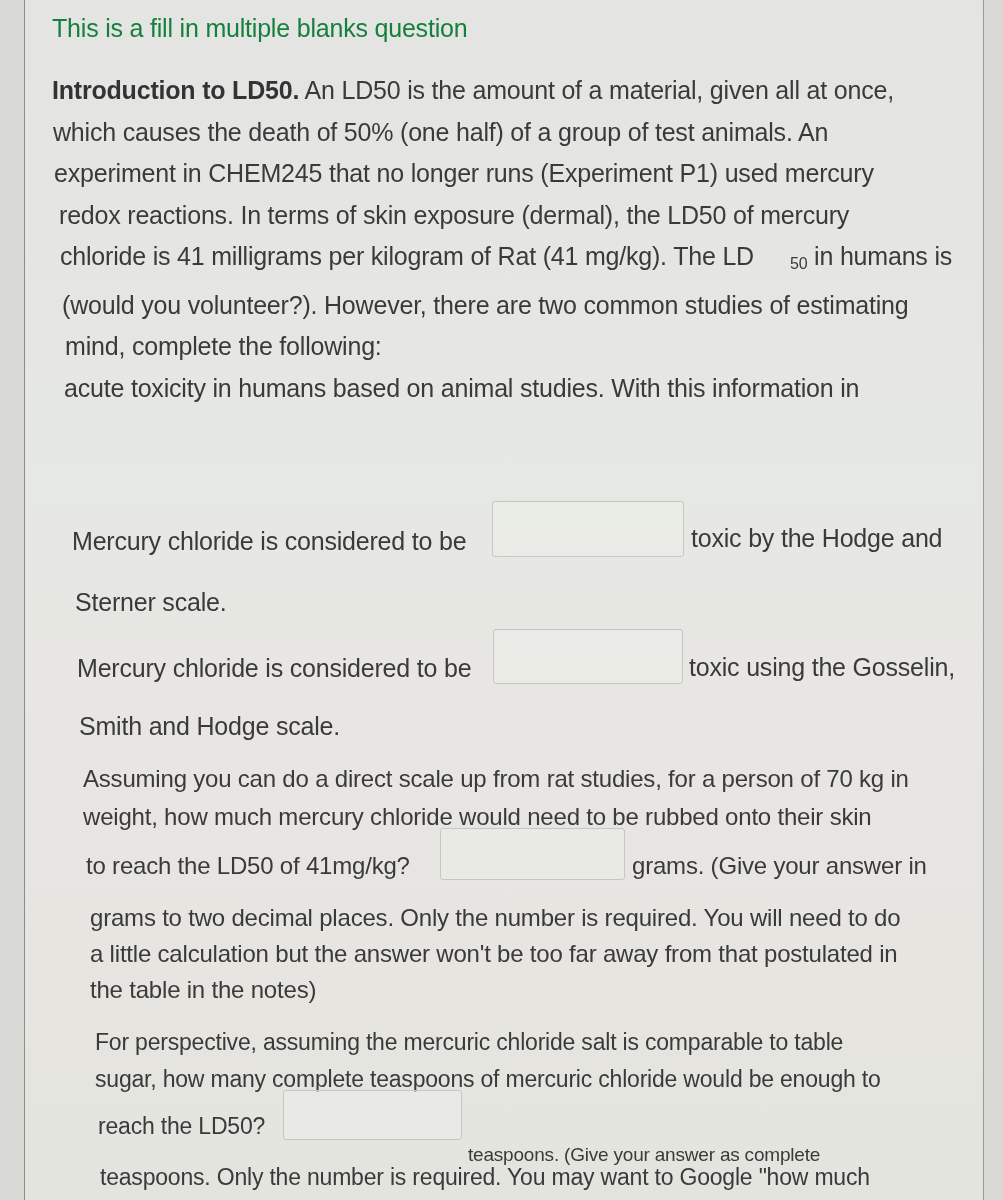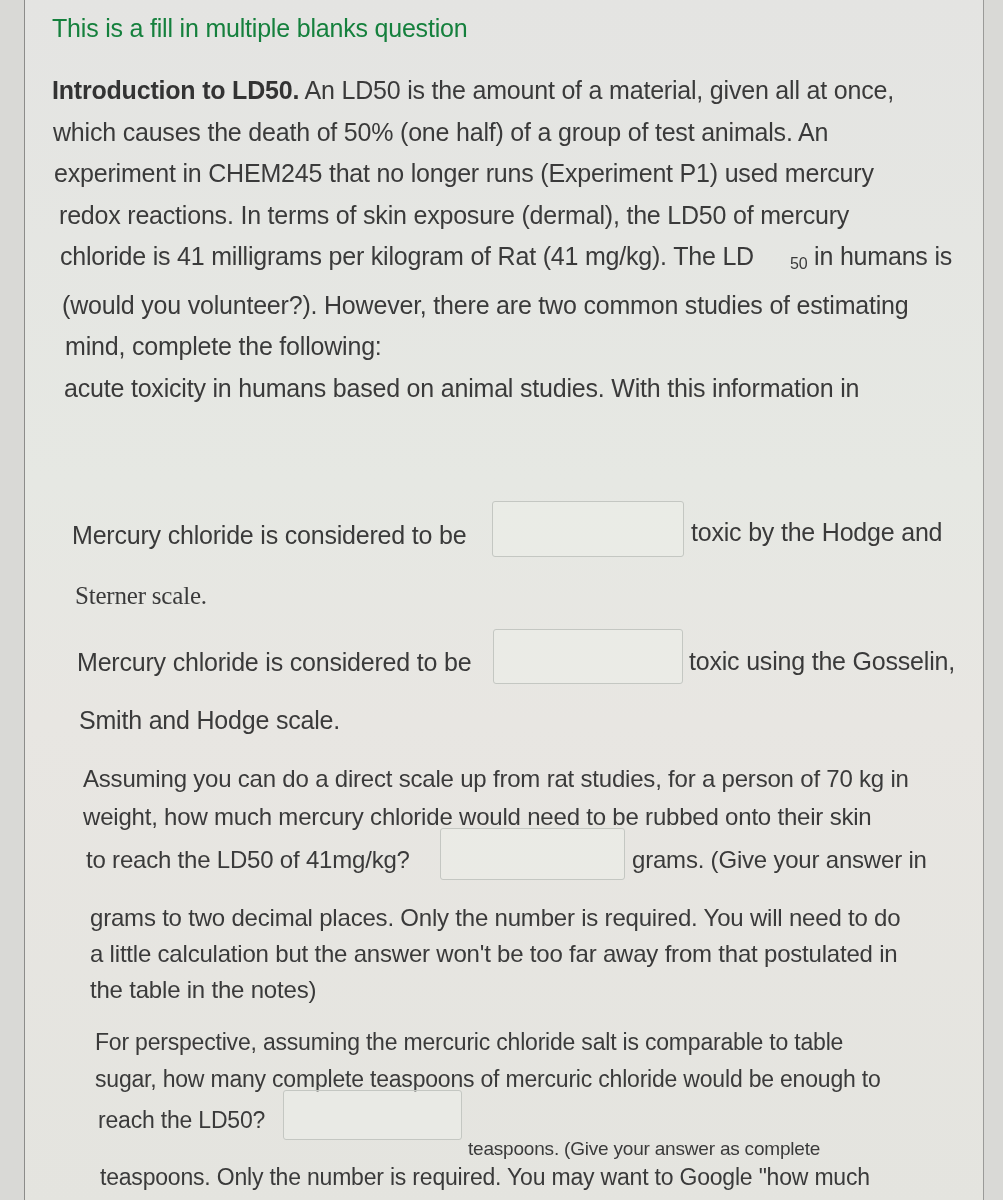--- a/index.html
+++ b/index.html
@@ -56,20 +56,21 @@
       font-size: 16px;
       vertical-align: -4px;
       margin-left: 36px;
     }
     .row {
       position: absolute;
       font-size: 25px;
       color: #3a3a3a;
       white-space: nowrap;
       letter-spacing: -0.2px;
+      margin-top: 6px;
     }
     .blank {
       position: absolute;
       border: 1.5px solid #c4c7c2;
       border-radius: 3px;
       background: rgba(236, 238, 234, 0.55);
       box-sizing: border-box;
       font-family: "Liberation Sans", sans-serif;
       font-size: 22px;
       padding: 4px 8px;
@@ -101,21 +102,21 @@
   <span class="line" style="padding-left:7px">redox reactions. In terms of skin exposure (dermal), the LD50 of mercury</span>
   <span class="line" style="padding-left:8px"><span>chloride is 41 milligrams per kilogram of Rat (41 mg/kg). The LD</span><sub>50</sub><span> in humans is</span></span>
   <span class="line" style="padding-left:10px">(would you volunteer?). However, there are two common studies of estimating</span>
   <span class="line" style="padding-left:13px">mind, complete the following:</span>
   <span class="line" style="padding-left:12px">acute toxicity in humans based on animal studies. With this information in</span>
 </div>
 
 <div class="row" style="left:72px; top:521px;">Mercury chloride is considered to be</div>
 <input class="blank" type="text" style="left: 492px; top: 501px; width: 192px; height: 56px;" value="">
 <div class="row" style="left:691px; top:518px;">toxic by the Hodge and</div>
-<div class="row" style="left:75px; top:582px;font-family:Liberation Serif, serif;">Sterner scale.</div>
+<div class="row" style="left:75px; top:582px;">Sterner scale.</div>
 
 <div class="row" style="left:77px; top:648px;">Mercury chloride is considered to be</div>
 <input class="blank" type="text" style="left: 493px; top: 629px; width: 190px; height: 55px;" value="">
 <div class="row" style="left:689px; top:647px;">toxic using the Gosselin,</div>
 <div class="row" style="left:79px; top:706px;">Smith and Hodge scale.</div>
 
 <div class="para" style="left:83px; top:760px; line-height:38px;">
   <span class="line">Assuming you can do a direct scale up from rat studies, for a person of 70 kg in</span>
   <span class="line">weight, how much mercury chloride would need to be rubbed onto their skin</span>
 </div>

